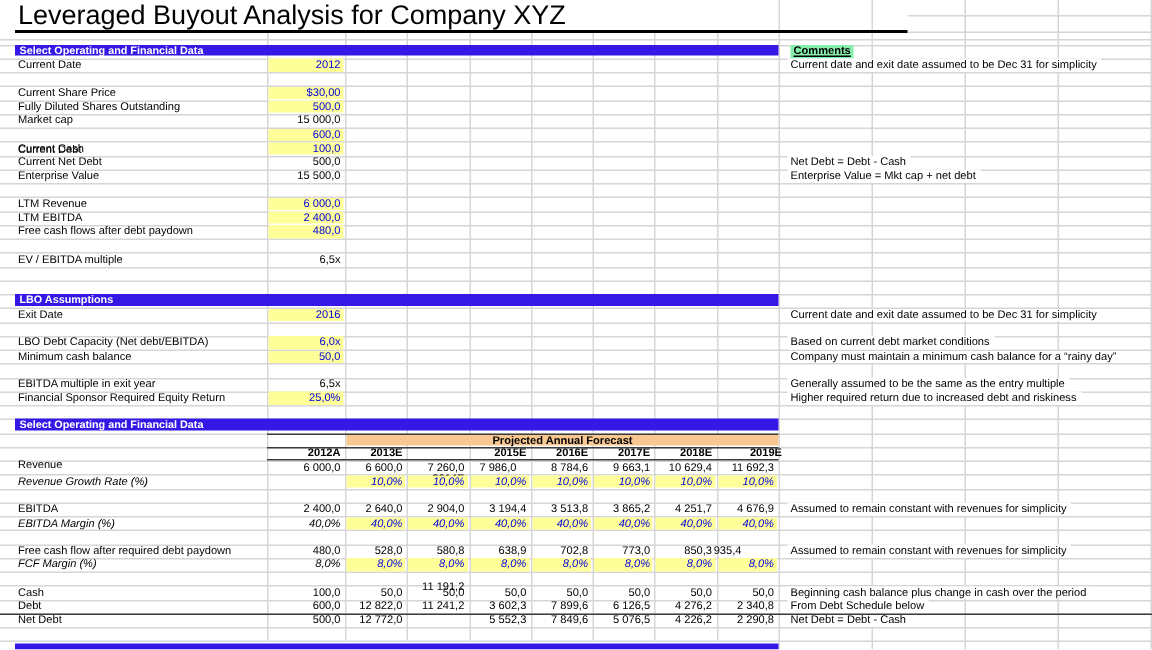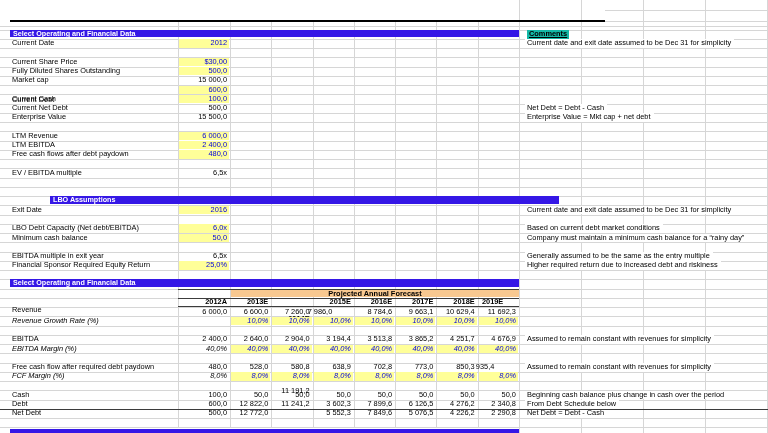--- a/index.html
+++ b/index.html
@@ -14,30 +14,31 @@
   .cell{position:absolute;font-size:7.4px;line-height:8.6px;white-space:nowrap;color:#000;z-index:2;}
   .lbl{left:12px;}
   .val{text-align:right;box-sizing:border-box;padding-right:2px;}
   .inp{background:var(--inputbg);color:var(--inputtx);}
   .ital{font-style:italic;}
   .bold{font-weight:bold;}
   .comment{left:525px;background:#fff;padding:0 3px 0 2px;z-index:2;}
   .band{position:absolute;left:10px;width:509px;height:7.8px;background:var(--hdr);color:#fff;
         font-weight:bold;font-size:7.2px;line-height:7.9px;padding-left:3px;box-sizing:border-box;
         white-space:nowrap;z-index:2;}
-  .commhdr{position:absolute;left:527px;font-weight:bold;text-decoration:underline;font-size:7.4px;line-height:8.6px;z-index:2;background:#14b8a6;padding:0 2px;}
+  .commhdr{position:absolute;left:527px;font-weight:bold;text-decoration:underline;font-size:7.4px;line-height:8.6px;z-index:2;background:#86efac;padding:0 2px;}
   .fband{position:absolute;background:var(--orange);text-align:center;font-weight:bold;font-size:7.4px;line-height:8.8px;color:#000;z-index:2;white-space:nowrap;}
   .dline{position:absolute;height:1px;background:#3c3c3c;z-index:3;}
   .strip{position:absolute;background:var(--hdr);z-index:2;}
 </style>
 </head>
 <body>
 
 <div id="sheet" style="--hdr: #3517e6; --inputbg: #ffff99; --inputtx: #0000e0; --orange: #f8c890;">
   <div id="titleblock">
+    <div id="title">Leveraged Buyout Analysis for Company XYZ</div>
     <div id="underline"></div>
   </div>
   <div id="grid" style="--grid: #d6d6d6;">
       <div class="vline" style="left: 178px; top: 21px; height: 406.25px;"></div>
       <div class="vline" style="left: 230px; top: 21px; height: 406.25px;"></div>
       <div class="vline" style="left: 271.3px; top: 21px; height: 406.25px;"></div>
       <div class="vline" style="left: 312.6px; top: 21px; height: 406.25px;"></div>
       <div class="vline" style="left: 353.9px; top: 21px; height: 406.25px;"></div>
       <div class="vline" style="left: 395.1px; top: 21px; height: 406.25px;"></div>
       <div class="vline" style="left: 436.4px; top: 21px; height: 406.25px;"></div>
@@ -116,21 +117,21 @@
       <div class="cell val" style="left: 179px; top: 113.35px; width: 50px; height: 8.4px;">15 500,0</div>
       <div class="cell comment" style="top: 113.35px;">Enterprise Value = Mkt cap + net debt</div>
       <div class="cell lbl" style="top: 131.85px;">LTM Revenue</div>
       <div class="cell val inp" style="left: 179px; top: 131.85px; width: 50px; height: 8.4px;">6 000,0</div>
       <div class="cell lbl" style="top: 141.1px;">LTM EBITDA</div>
       <div class="cell val inp" style="left: 179px; top: 141.1px; width: 50px; height: 8.4px;">2 400,0</div>
       <div class="cell lbl" style="top: 150.35px;">Free cash flows after debt paydown</div>
       <div class="cell val inp" style="left: 179px; top: 150.35px; width: 50px; height: 8.4px;">480,0</div>
       <div class="cell lbl" style="top: 168.85px;">EV / EBITDA multiple</div>
       <div class="cell val" style="left: 179px; top: 168.85px; width: 50px; height: 8.4px;">6,5x</div>
-      <div class="band" style="top: 196px; margin-left: 40px;">LBO Assumptions</div>
+      <div class="band" style="top: 196px;">LBO Assumptions</div>
       <div class="cell lbl" style="top: 205.85px;">Exit Date</div>
       <div class="cell val inp" style="left: 179px; top: 205.85px; width: 50px; height: 8.4px;">2016</div>
       <div class="cell comment" style="top: 205.85px;">Current date and exit date assumed to be Dec 31 for simplicity</div>
       <div class="cell lbl" style="top: 224.35px;">LBO Debt Capacity (Net debt/EBITDA)</div>
       <div class="cell val inp" style="left: 179px; top: 224.35px; width: 50px; height: 8.4px;">6,0x</div>
       <div class="cell comment" style="top: 224.35px;">Based on current debt market conditions</div>
       <div class="cell lbl" style="top: 233.6px;">Minimum cash balance</div>
       <div class="cell val inp" style="left: 179px; top: 233.6px; width: 50px; height: 8.4px;">50,0</div>
       <div class="cell comment" style="top: 233.6px;">Company must maintain a minimum cash balance for a “rainy day”</div>
       <div class="cell lbl" style="top: 252.1px;">EBITDA multiple in exit year</div>
@@ -144,26 +145,26 @@
       <div class="fband" style="left: 231px; top: 289.5px; width: 288px; height: 7.65px;">Projected Annual Forecast</div>
       <div class="dline" style="left: 178px; top: 297.75px; width: 341px;"></div>
       <div class="dline" style="left: 178px; top: 306.4px; width: 341px;"></div>
       <div class="cell val bold" style="left: 179px; top: 298.35px; width: 50px; height: 8.4px;">2012A</div>
       <div class="cell val bold" style="left: 231px; top: 298.35px; width: 39.3px; height: 8.4px;">2013E</div>
       <div class="cell val bold" style="left: 272.3px; top: 315px; width: 39.3px; height: 8.4px;">2014E</div>
       <div class="cell val bold" style="left: 313.6px; top: 298.35px; width: 39.3px; height: 8.4px;">2015E</div>
       <div class="cell val bold" style="left: 354.9px; top: 298.35px; width: 39.2px; height: 8.4px;">2016E</div>
       <div class="cell val bold" style="left: 396.1px; top: 298.35px; width: 39.3px; height: 8.4px;">2017E</div>
       <div class="cell val bold" style="left: 437.4px; top: 298.35px; width: 39.3px; height: 8.4px;">2018E</div>
-      <div class="cell val bold" style="left: 466px; top: 298.35px; width: 39.3px; height: 8.4px;">2019E</div>
+      <div class="cell val bold" style="left: 484px; top: 298.35px; width: 39.3px; height: 8.4px;">2019E</div>
       <div class="cell lbl" style="top: 306px;">Revenue</div>
       <div class="cell val" style="left: 179px; top: 307.6px; width: 50px; height: 8.4px;">6 000,0</div>
       <div class="cell val" style="left: 231px; top: 307.6px; width: 39.3px; height: 8.4px;">6 600,0</div>
       <div class="cell val" style="left: 272.3px; top: 307.6px; width: 39.3px; height: 8.4px;">7 260,0</div>
-      <div class="cell val" style="left: 295px; top: 307.6px; width: 39.3px; height: 8.4px;">7 986,0</div>
+      <div class="cell val" style="left: 307px; top: 307.6px; width: 39.3px; height: 8.4px;">7 986,0</div>
       <div class="cell val" style="left: 354.9px; top: 307.6px; width: 39.2px; height: 8.4px;">8 784,6</div>
       <div class="cell val" style="left: 396.1px; top: 307.6px; width: 39.3px; height: 8.4px;">9 663,1</div>
       <div class="cell val" style="left: 437.4px; top: 307.6px; width: 39.3px; height: 8.4px;">10 629,4</div>
       <div class="cell val" style="left: 478.7px; top: 307.6px; width: 39.3px; height: 8.4px;">11 692,3</div>
       <div class="cell lbl ital" style="top: 316.85px;">Revenue Growth Rate (%)</div>
       <div class="cell val inp ital" style="left: 231px; top: 316.85px; width: 39.3px; height: 8.4px;">10,0%</div>
       <div class="cell val inp ital" style="left: 272.3px; top: 316.85px; width: 39.3px; height: 8.4px;">10,0%</div>
       <div class="cell val inp ital" style="left: 313.6px; top: 316.85px; width: 39.3px; height: 8.4px;">10,0%</div>
       <div class="cell val inp ital" style="left: 354.9px; top: 316.85px; width: 39.2px; height: 8.4px;">10,0%</div>
       <div class="cell val inp ital" style="left: 396.1px; top: 316.85px; width: 39.3px; height: 8.4px;">10,0%</div>

